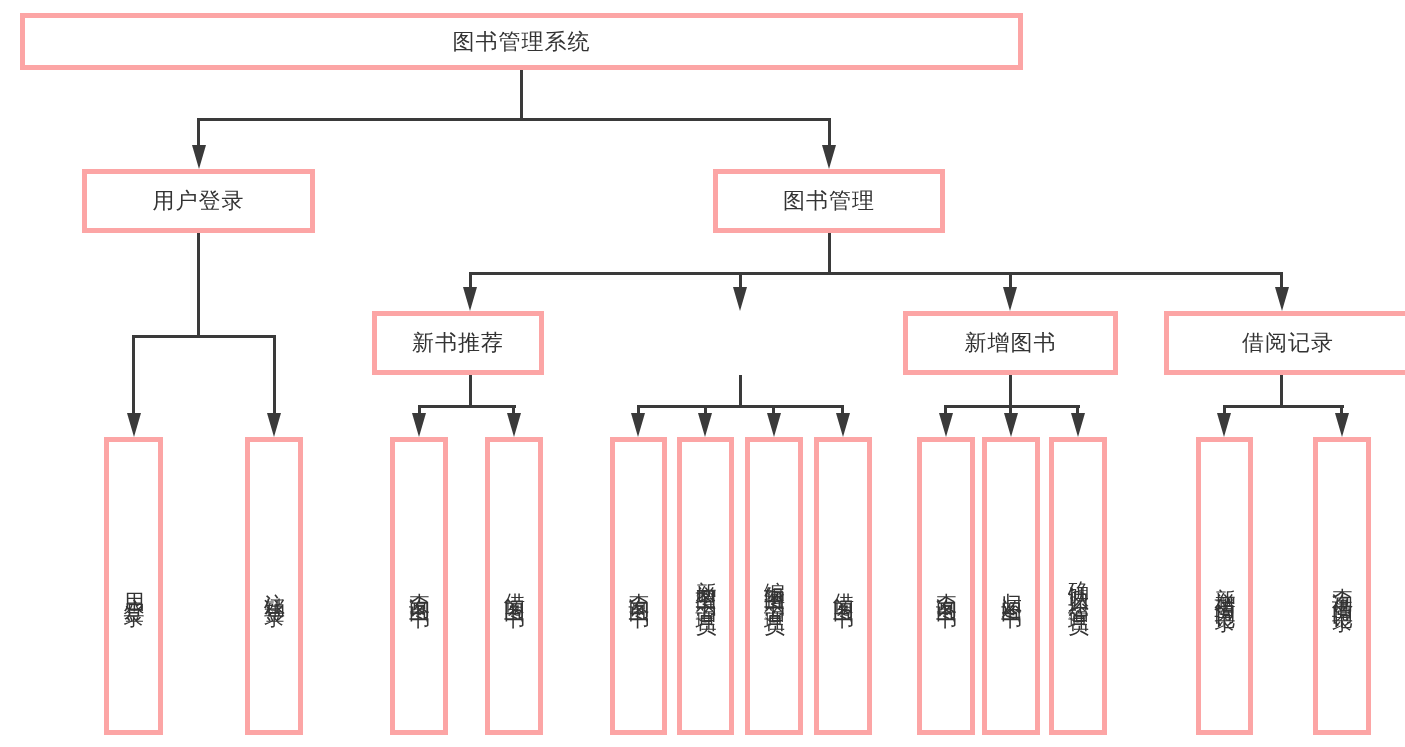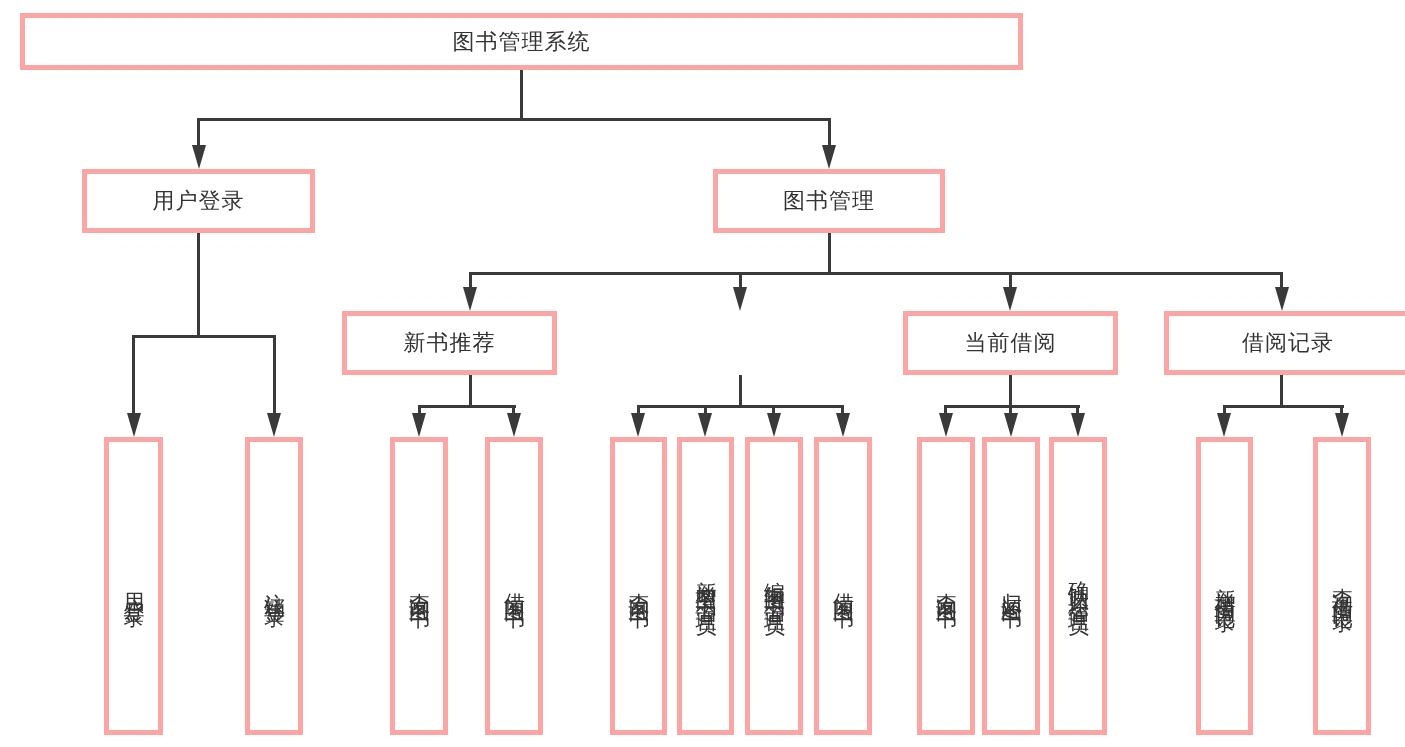--- a/index.html
+++ b/index.html
@@ -79,25 +79,25 @@
   <div class="hline" style="left:469px;top:272px;width:814px"></div>
   <div class="vline" style="left:469px;top:272px;height:18px"></div>
   <div class="arrow" style="left:463px;top:287px"></div>
   <div class="vline" style="left:739px;top:272px;height:18px"></div>
   <div class="arrow" style="left:733px;top:287px"></div>
   <div class="vline" style="left:1009px;top:272px;height:18px"></div>
   <div class="arrow" style="left:1003px;top:287px"></div>
   <div class="vline" style="left:1280px;top:272px;height:18px"></div>
   <div class="arrow" style="left:1275px;top:287px"></div>
 
-  <div class="box h" style="left:342px;top:311px;width:215px;height:64px">
+  <div class="box h" style="left:372px;top:311px;width:172px;height:64px">
     <span>新书推荐</span>
   </div>
   <div class="box h" style="left:903px;top:311px;width:215px;height:64px">
-    <span>当前借阅</span>
+    <span>新增图书</span>
   </div>
   <div class="box h" style="left:1164px;top:311px;width:248px;height:64px">
     <span>借阅记录</span>
   </div>
 
   <div class="vline" style="left:469px;top:375px;height:33px"></div>
   <div class="hline" style="left:418px;top:405px;width:98px"></div>
   <div class="vline" style="left:418px;top:405px;height:10px"></div>
   <div class="arrow" style="left:412px;top:413px"></div>
   <div class="vline" style="left:512px;top:405px;height:10px"></div>

